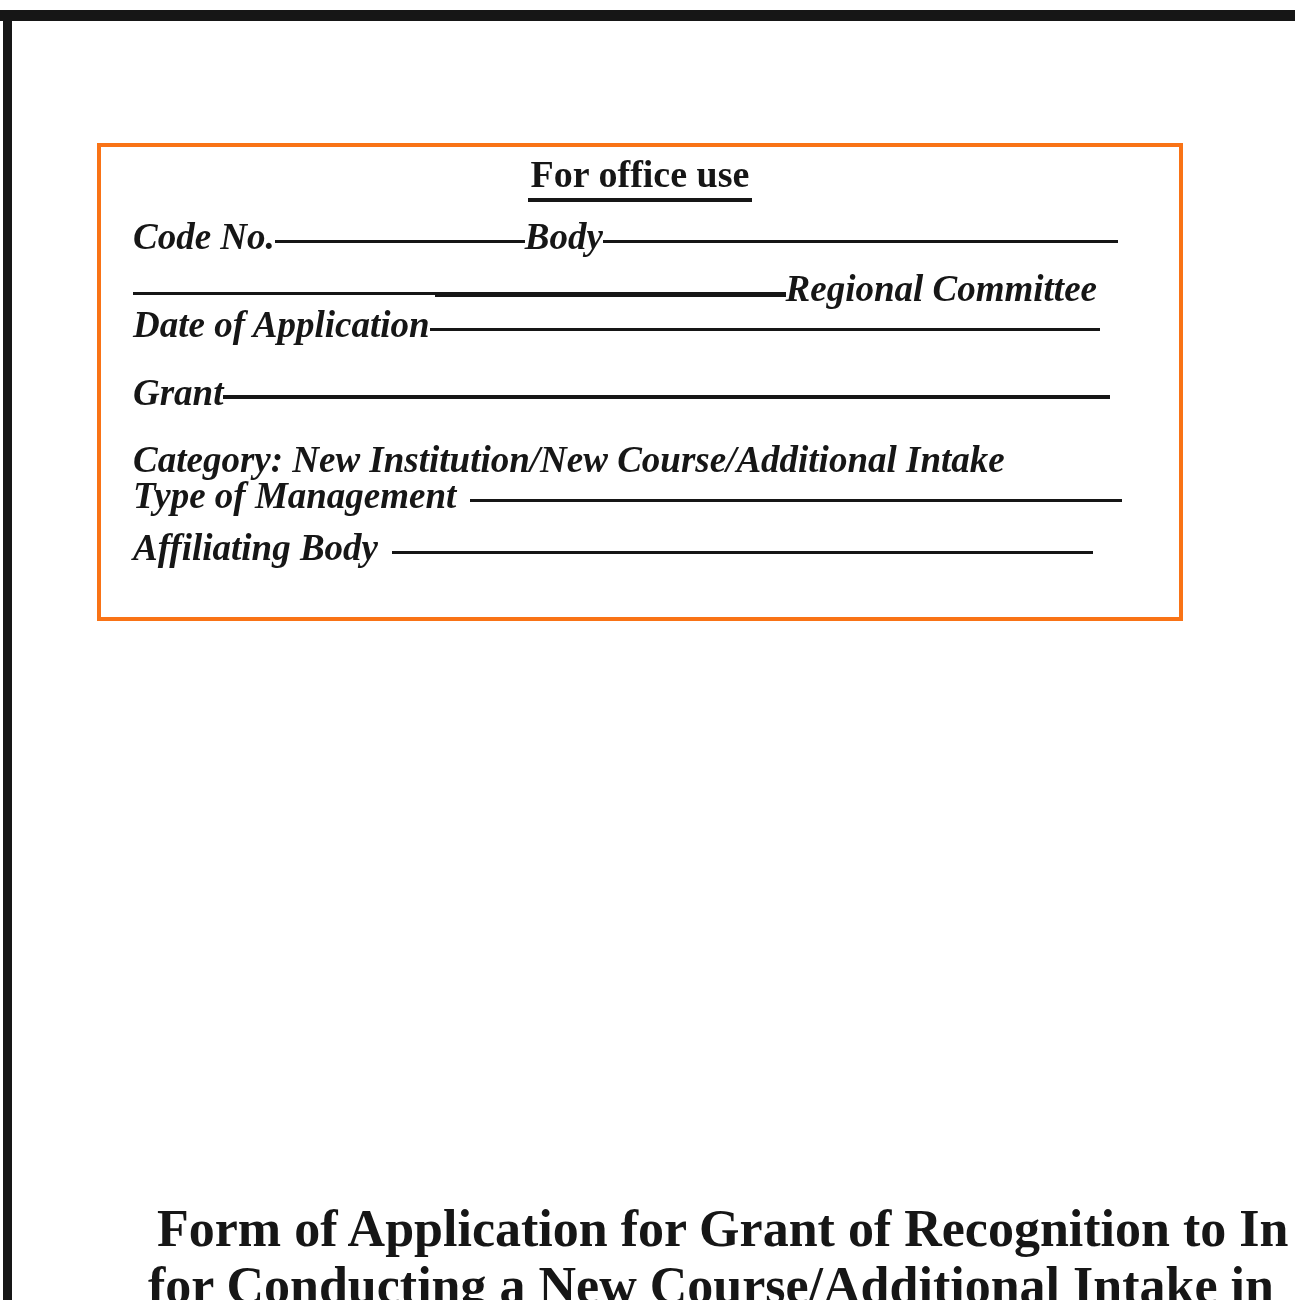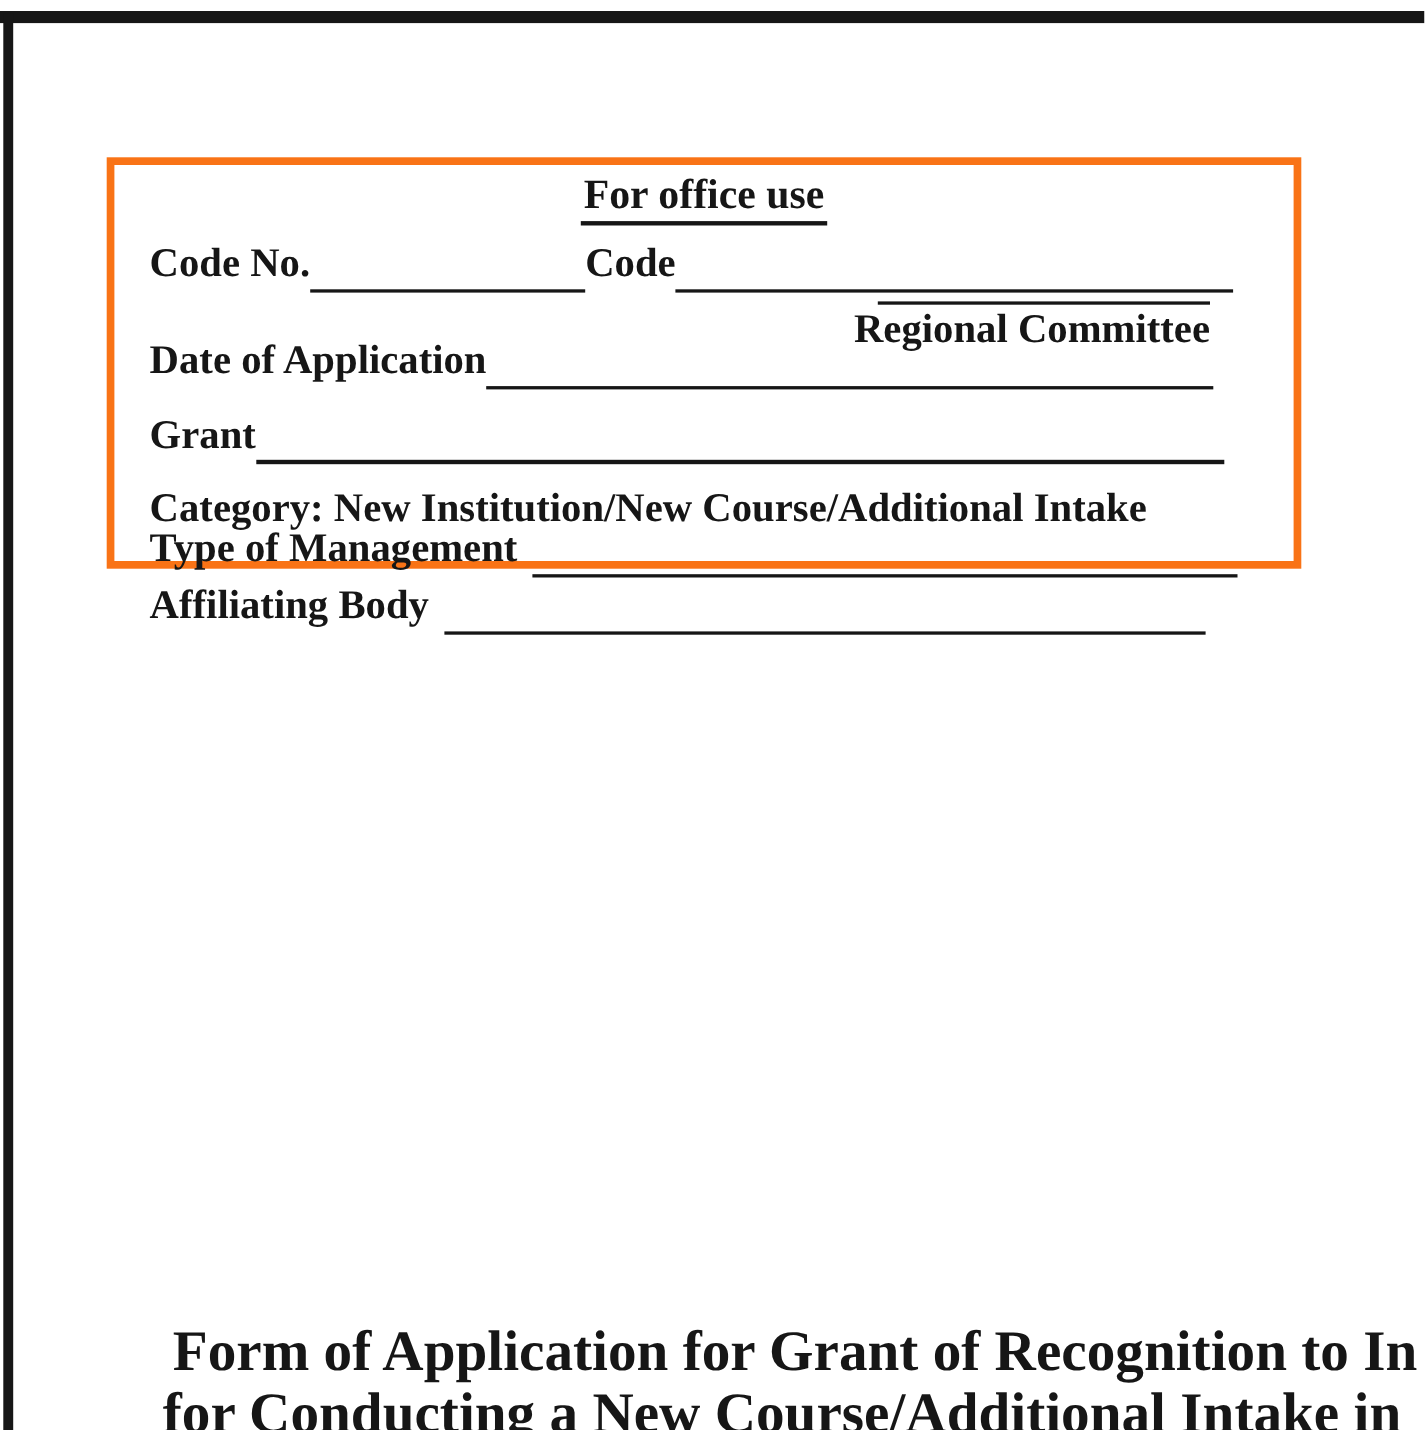--- a/index.html
+++ b/index.html
@@ -18,46 +18,47 @@
     background: #161616;
   }
   .frame-left {
     position: absolute; left: 3px; top: 12px;
     width: 9px; height: 1288px;
     background: #161616;
   }
   
   .office-box {
     position: absolute; left: 97px; top: 143px;
-    width: 1086px; height: 374px;
-    border: 7px solid #f97316;
+    width: 1086px; height: 478px;
+    border: 4px solid #f97316;
     background: #ffffff;
   }
   .box-header {
     margin-top: 4px;
     text-align: center;
     font-size: 38px; font-weight: bold;
     line-height: 46px;
     white-space: nowrap;
   }
   .box-header .hdr-inner {
     display: inline-block;
     border-bottom: 4px solid #161616;
     padding: 0 3px 1px 3px;
   }
   .form-row {
     position: absolute; left: 32px;
     font-size: 37px; font-weight: bold;
     line-height: 44px;
     display: flex;
-    align-items: flex-end;
+    align-items: center;
     white-space: nowrap;
+    font-style: italic;
   }
   .row-1 { top: 68px;  width: 985px; }
-  .row-2 { top: 120px; width: 964px; flex-direction: column; }
+  .row-2 { top: 120px; width: 964px; }
   .row-3 { top: 156px; width: 967px; }
   .row-4 { top: 224px; width: 977px; }
   .row-5 { top: 275px; margin-top: 16px; }
   .row-6 { top: 327px; width: 989px; }
   .row-7 { top: 379px; width: 960px; }
   .blank {
     display: inline-block;
     height: 0;
     border-bottom: 3px solid #161616;
     position: relative; top: 4px;
@@ -86,21 +87,21 @@
 
 <div class="office-box">
 
   <div class="box-header">
     <span class="hdr-inner">For office use</span>
   </div>
 
   <div class="form-row row-1">
     <span>Code No.</span>
     <span class="blank w250"></span>
-    <span>Code</span>
+    <span>Body</span>
     <span class="blank grow"></span>
   </div>
 
   <div class="form-row row-2">
     <span class="blank w302"></span>
     <span class="blank grow thick"></span>
     <span>Regional Committee</span>
   </div>
 
   <div class="form-row row-3">

